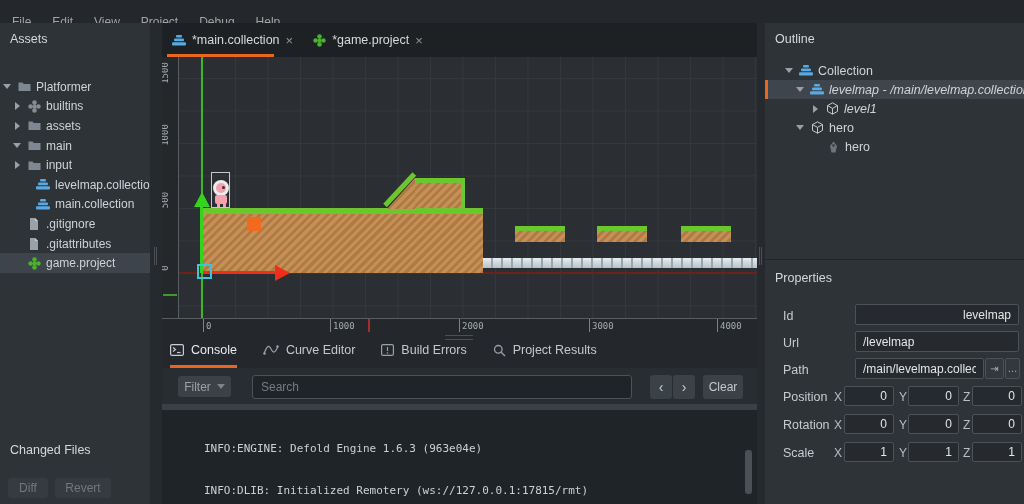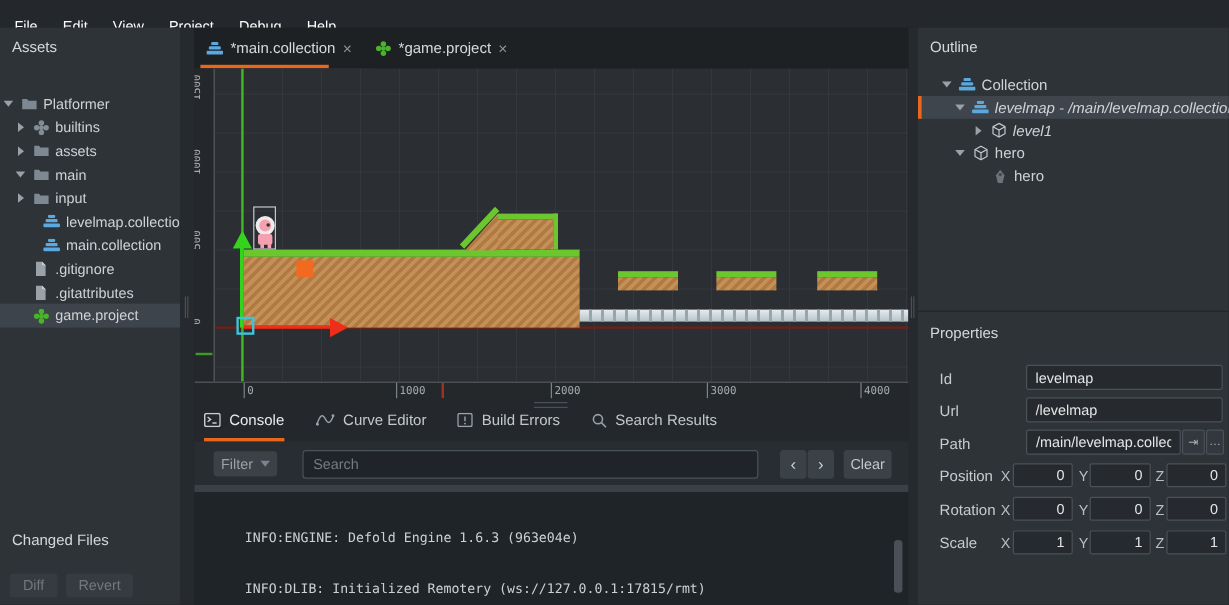--- a/index.html
+++ b/index.html
@@ -7,21 +7,21 @@
   body {
     font-family:"Liberation Sans",sans-serif;
     background:#26292d; color:#c9ced2; overflow:hidden; position:relative;
     font-size:12px;
   }
   .abs { position:absolute; }
 
   
   #menubar { left:0; top:0; width:1024px; height:23px; background:#24272b;
     display:flex; align-items:center; padding-left:12px; gap:21px; }
-  #menubar span { color:#ffffff; font-size:12px;margin-top:21px; }
+  #menubar span { color:#a3a3a3; font-size:12px;margin-top:21px; }
 
   
   #assets-panel { left:0; top:23px; width:150px; height:481px; background:#2e3338; }
   .panel-title { position:absolute; left:10px; top:9px; font-size:12.5px; color:#d4d8db; }
   .tree { position:absolute; left:0; top:34px; width:150px;margin-top:20px; }
   .trow { height:19.6px; display:flex; align-items:center; gap:5px; color:#ced3d7; white-space:nowrap; }
   .trow.sel { background:#3d444b; }
   .arr { width:10px; flex:0 0 10px; display:flex; justify-content:center; }
   .arr-d { width:0;height:0;border-left:4px solid transparent;border-right:4px solid transparent;border-top:5px solid #9aa0a6; }
   .arr-r { width:0;height:0;border-top:4px solid transparent;border-bottom:4px solid transparent;border-left:5px solid #9aa0a6; }
@@ -431,21 +431,21 @@
           <path d="M6.5 3v4"></path>
           <circle cx="6.5" cy="9" r="0.8" fill="#9aa1a7" stroke="none"></circle>
         </svg>
       <span>Build Errors</span>
     </div>
     <div class="ctab">
       <svg width="13" height="13" viewBox="0 0 13 13" stroke="#9aa1a7" fill="none" stroke-width="1.3">
           <circle cx="5.3" cy="5.3" r="3.8"></circle>
           <path d="M8.2 8.2L12 12"></path>
         </svg>
-      <span>Search Results</span>
+      <span>Project Results</span>
     </div>
   </div>
   <div id="console-underline"></div>
 
   <div id="filter-row">
     <button id="filter-btn">
       <span>Filter</span>
       <span class="fdn"></span>
     </button>
     <input id="search-input" placeholder="Search" style="">
@@ -533,21 +533,21 @@
           <circle cx="5.5" cy="4.5" r="1.4" fill="#40464c"></circle>
         </svg>
       </span>
     <span>hero</span>
   </div>
 
   <div id="rp-divider"></div>
   <div class="panel-title" style="top:248px">Properties</div>
 
   <span class="plabel" style="top:286px">Id</span>
-  <input class="pinput" style="left: 90px; top: 281px; width: 164px;" value="levelmap">
+  <input class="pinput" style="left: 90px; top: 281px; width: 164px; text-align: right;" value="levelmap">
 
   <span class="plabel" style="top:313px">Url</span>
   <input class="pinput dim" style="left: 90px; top: 308px; width: 164px;" value="/levelmap">
 
   <span class="plabel" style="top:340px">Path</span>
   <input class="pinput" style="left: 90px; top: 335px; width: 129px;" value="/main/levelmap.collection">
   <button class="mini-btn" style="left:220px; top:335px; width:19px;">⇥</button>
   <button class="mini-btn" style="left:240px; top:335px; width:15px;">…</button>
 
   <span class="plabel" style="top:367px">Position</span>

